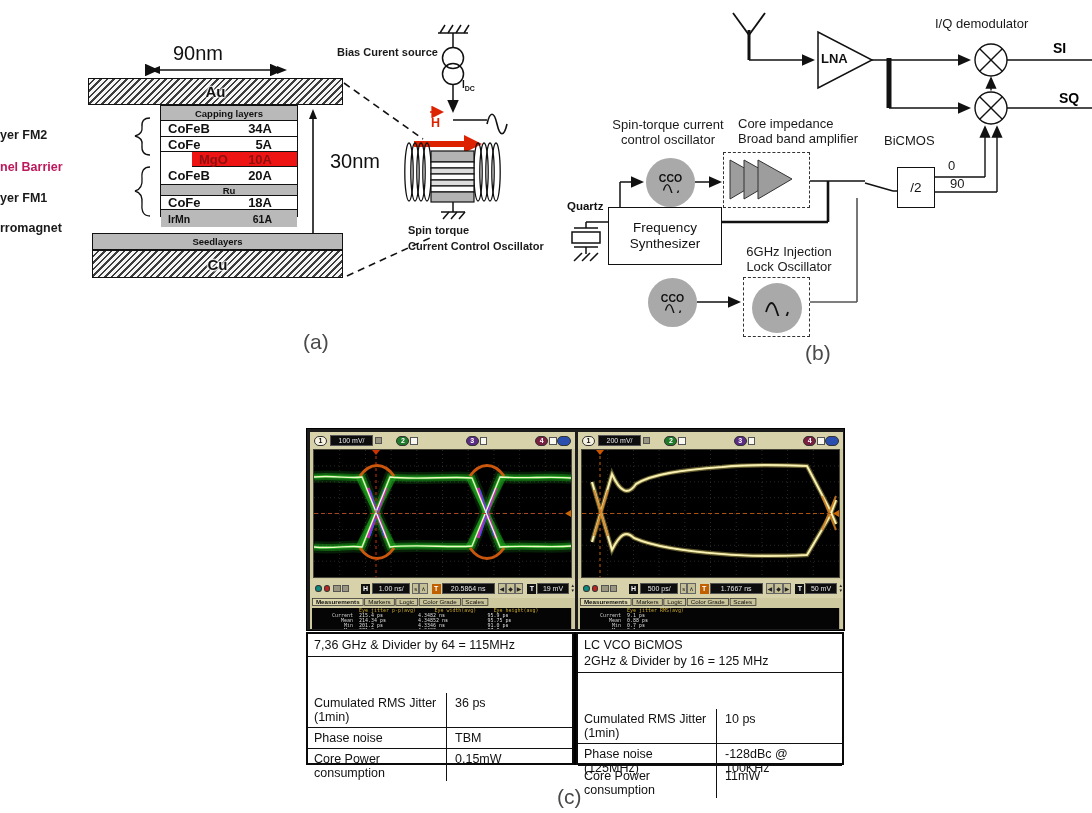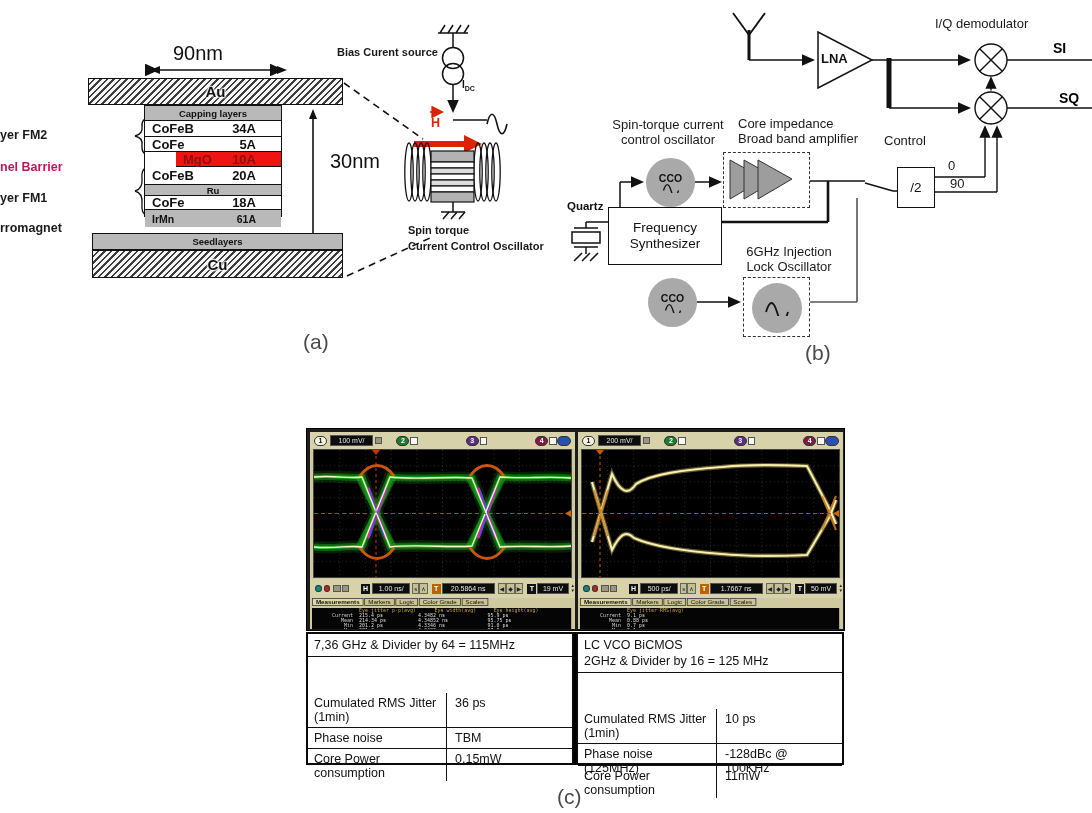--- a/index.html
+++ b/index.html
@@ -235,21 +235,21 @@
       <line x1="582" y1="261" x2="590" y2="253"></line>
     <line x1="590" y1="261" x2="598" y2="253"></line>
   </g>
 </svg>
 
 <div class="abs dim-label" style="left:150px;top:42px;width:96px;">90nm</div>
 <div class="abs hatch" style="left:88px;top:78px;width:255px;height:27px;">
   <span>Au</span>
 </div>
 
-<div class="abs stack" style="left:144px;top:105px;width:138px;height:112px;">
+<div class="abs stack" style="left:160px;top:105px;width:138px;height:112px;">
   <div class="srow gray" style="height:15px;">
       <span>Capping layers</span>
     </div>
   <div class="srow" style="height:16px;">
       <span class="nm">CoFeB</span>
       <span class="tk">34A</span>
     </div>
   <div class="srow" style="height:15px;">
       <span class="nm">CoFe</span>
       <span class="tk">5A</span>
@@ -295,21 +295,21 @@
 </div>
 <div class="abs" style="left:431px;top:116px;color:#dd2200;font-weight:bold;font-size:12.5px;">H</div>
 <div class="abs small-b" style="left:408px;top:224px;">Spin torque</div>
 <div class="abs small-b nowrap" style="left:408px;top:240px;">Current Control Oscillator</div>
 <div class="abs cap" style="left:303px;top:330px;">(a)</div>
 
 <div class="abs blk-label nowrap" style="left:935px;top:16px;">I/Q demodulator</div>
 <div class="abs io-label" style="left:1053px;top:40px;">SI</div>
 <div class="abs io-label" style="left:1059px;top:90px;">SQ</div>
 <div class="abs" style="left:821px;top:51px;font-size:13px;font-weight:bold;">LNA</div>
-<div class="abs blk-label" style="left:884px;top:133px;">Control</div>
+<div class="abs blk-label" style="left:884px;top:133px;">BiCMOS</div>
 <div class="abs box" style="left:897px;top:167px;width:38px;height:41px;">
     <span>/2</span>
   </div>
 <div class="abs blk-label" style="left:948px;top:158px;">0</div>
 <div class="abs blk-label" style="left:950px;top:176px;">90</div>
 
 <div class="abs blk-label" style="left:604px;top:117px;width:128px;">
   <div>Spin-torque current</div>
     <div>control oscillator</div>
 </div>

